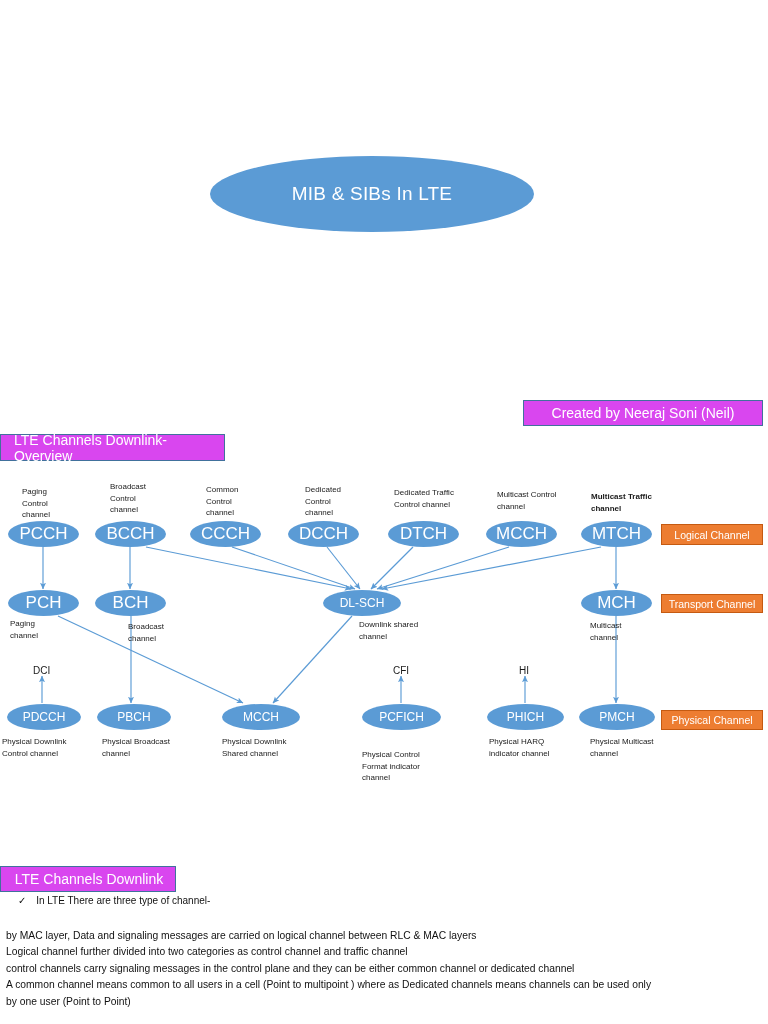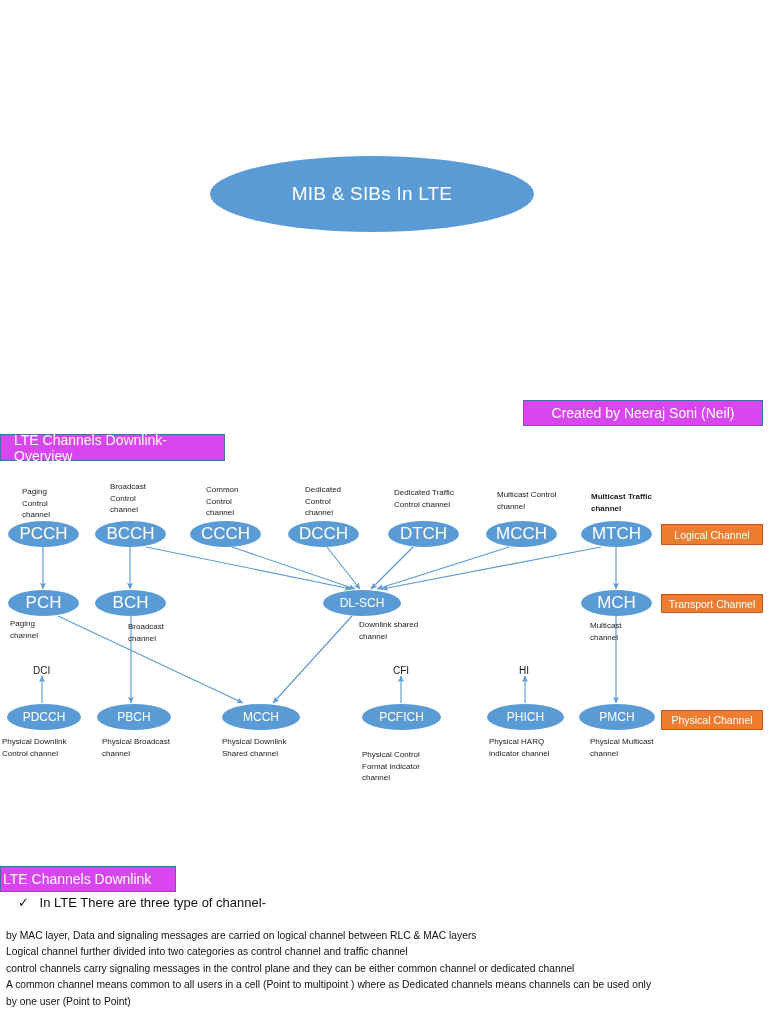--- a/index.html
+++ b/index.html
@@ -61,20 +61,21 @@
     width: 225px;
     height: 27px;
     padding-left: 13px;
   }
   #downlink-banner {
     left: 0px;
     top: 866px;
     width: 176px;
     height: 26px;
     padding-left: 2px;
+    justify-content: center;
   }
 
   
   .orange-badge {
     position: absolute;
     background: #ED7D31;
     border: 1px solid #C55A11;
     color: #ffffff;
     font-size: 10.5px;
     display: flex;
@@ -127,21 +128,21 @@
     height: 1024px;
     z-index: 1;
     pointer-events: none;
   }
 
   
   #bullet-line {
     position: absolute;
     left: 18px;
     top: 895px;
-    font-size: 13px;
+    font-size: 10px;
     color: #111;
   }
   #bullet-line .check { margin-right: 7px; }
 
   #body-text {
     position: absolute;
     left: 6px;
     top: 928px;
     width: 750px;
     font-size: 10.3px;

